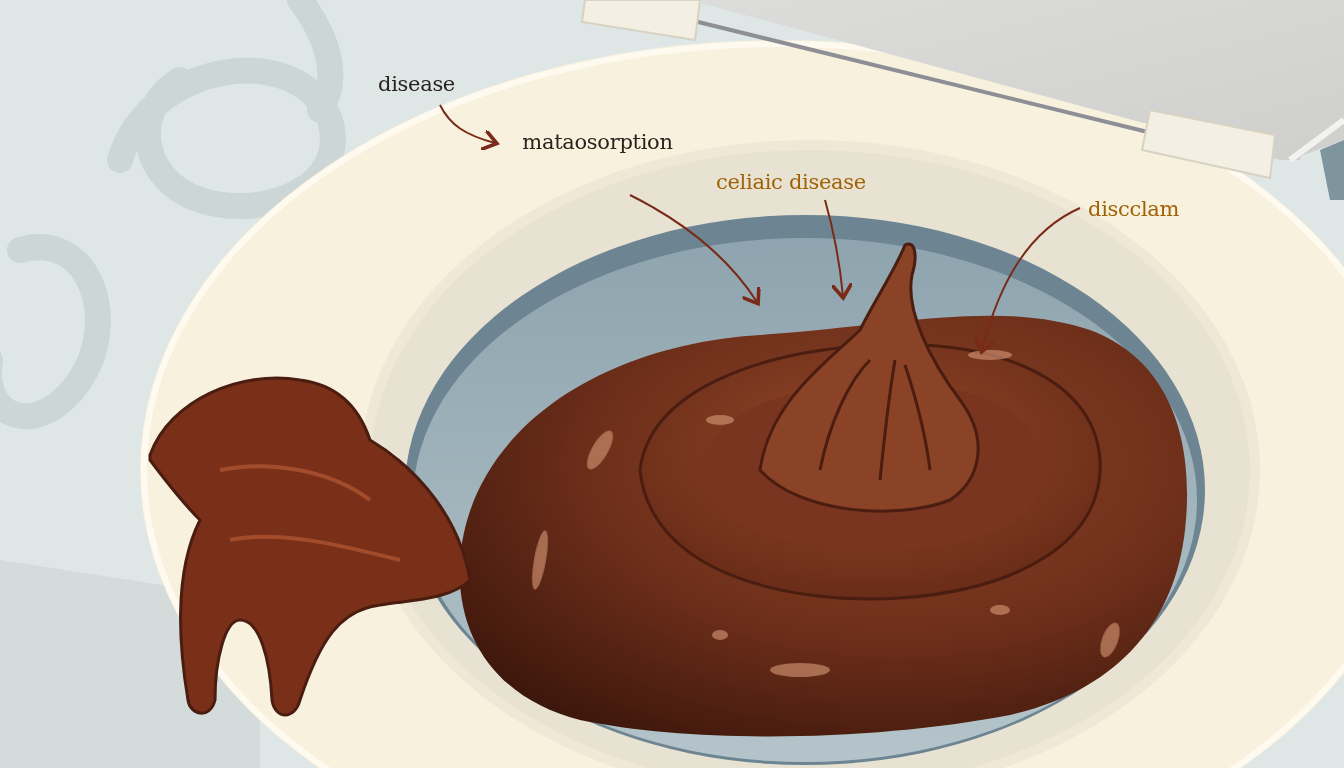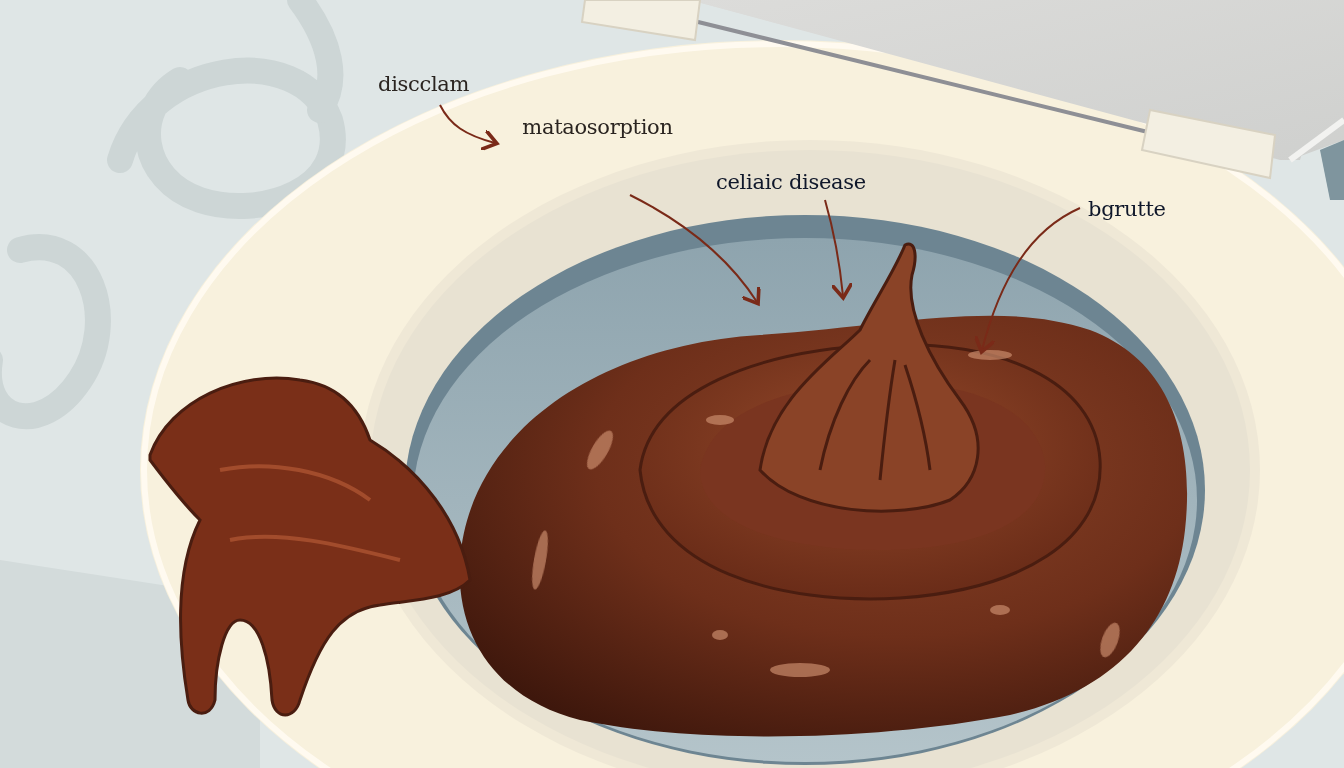--- a/index.html
+++ b/index.html
@@ -7,21 +7,21 @@
       width: 1344px; height: 768px; overflow: hidden; position: relative;
       background: #dfe6e6;
       font-family: "DejaVu Serif", serif;
     }
     #scene { position: absolute; left: 0; top: 0; width: 1344px; height: 768px; }
     .label {
       position: absolute; font-family: "DejaVu Serif", serif;
       font-size: 21px; line-height: 24px; white-space: nowrap; letter-spacing: -0.3px;
     }
     .label.dark { color: #2a2420; }
-    .label.red { color: #0f172a; }
+    .label.red { color: #a16207; }
     .center { text-align: center; }
   </style>
 </head>
 <body>
 
 <svg id="scene" viewBox="0 0 1344 768" xmlns="http://www.w3.org/2000/svg">
   <defs>
     <radialGradient id="stoolGrad" cx="0.6" cy="0.35" r="0.75">
       <stop offset="0" stop-color="#8a4327"></stop>
       <stop offset="0.55" stop-color="#6e2f1a"></stop>
@@ -109,18 +109,18 @@
   </g>
 
   <g fill="none" stroke="#7a2a18" stroke-width="2">
     <path d="M440,105 C450,125 465,135 495,143" marker-end="url(#arrowHead)"></path>
     <path d="M630,195 C690,225 730,260 757,302" marker-end="url(#arrowHead)"></path>
     <path d="M825,200 C835,235 840,265 843,296" marker-end="url(#arrowHead)"></path>
     <path d="M1080,208 C1030,230 1000,280 982,350" marker-end="url(#arrowHead)"></path>
   </g>
 </svg>
 
-<div class="label dark" style="left:378px; top:72px;">discclam</div>
-<div class="label dark center" style="left:505px; top:115px; width:185px;">
+<div class="label dark" style="left:378px; top:72px;">disease</div>
+<div class="label dark center" style="left:505px; top:130px; width:185px;">
   <div>mataosorption</div>
 </div>
 <div class="label red" style="left:716px; top:170px;">celiaic disease</div>
-<div class="label red" style="left:1088px; top:197px;">bgrutte</div>
+<div class="label red" style="left:1088px; top:197px;">discclam</div>
 
 </body></html>

